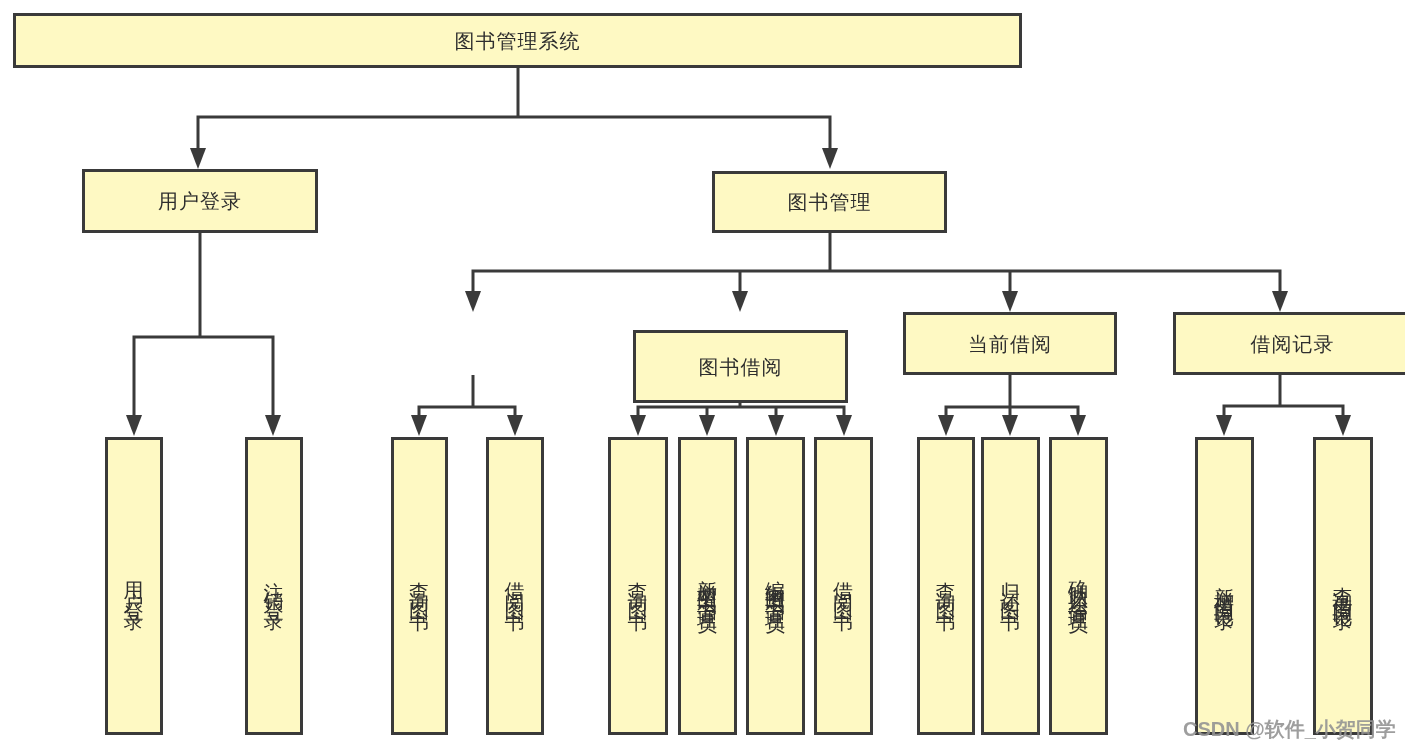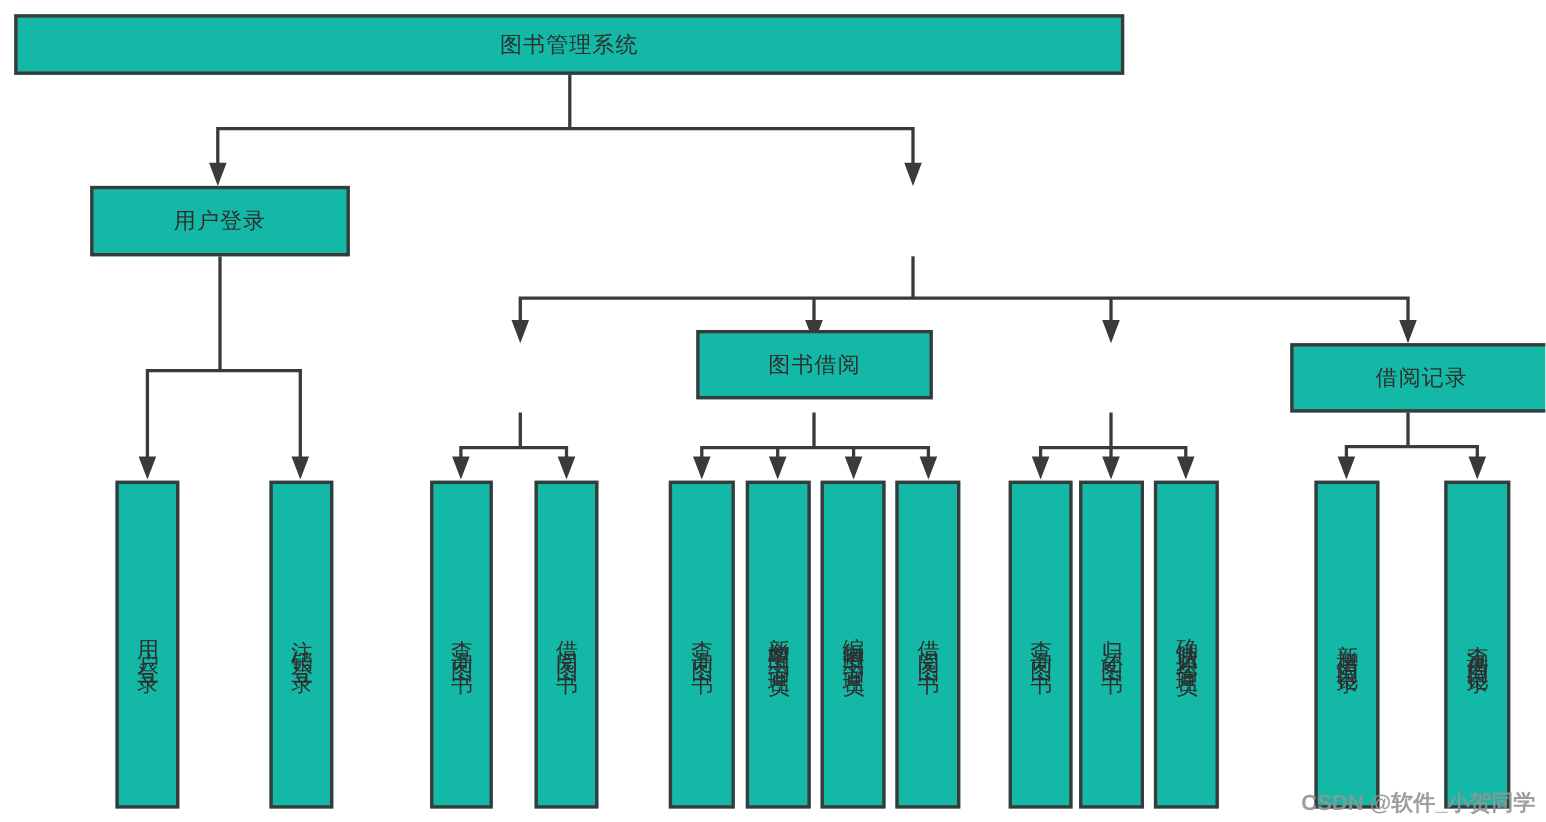--- a/index.html
+++ b/index.html
@@ -4,21 +4,21 @@
 <style>
   html,body{margin:0;padding:0;background:#fff;}
   .canvas{
     position:relative;width:1405px;height:747px;background:#ffffff;
     font-family:"Liberation Sans",sans-serif;overflow:hidden;
   }
   .wires{position:absolute;left:0;top:0;z-index:1;}
   .wires path{stroke:currentColor;stroke-width:3;fill:none;}
   .wires polygon{fill:currentColor;stroke:none;}
   .box{
-    position:absolute;box-sizing:border-box;background:#14b8a6;
+    position:absolute;box-sizing:border-box;background:#fef9c3;
     border:3px solid #3a3a3a;color:#2e2e2e;font-size:20px;
     display:flex;align-items:center;justify-content:center;
     z-index:2;line-height:1;
   }
   .hbox{letter-spacing:1px;}
   .vbox{
     top:437px;height:298px;
     writing-mode:vertical-rl;text-orientation:mixed;
     letter-spacing:10px;
   }
@@ -79,22 +79,24 @@
       <polygon points="1002,415 1018,415 1010,436"></polygon>
       <polygon points="1070,415 1086,415 1078,436"></polygon>
       <polygon points="1216,415 1232,415 1224,436"></polygon>
       <polygon points="1335,415 1351,415 1343,436"></polygon>
     </g>
   </svg>
 
   <div class="box hbox" style="left: 13px; top: 13px; width: 1009px; height: 55px; border-color: rgb(58, 58, 58); color: rgb(46, 46, 46);">图书管理系统</div>
 
   <div class="box hbox" style="left: 82px; top: 169px; width: 236px; height: 64px; border-color: rgb(58, 58, 58); color: rgb(46, 46, 46);">用户登录</div>
+  <div class="box hbox" style="left: 712px; top: 171px; width: 235px; height: 62px; border-color: rgb(58, 58, 58); color: rgb(46, 46, 46);">图书管理</div>
 
-  <div class="box hbox" style="left: 633px; top: 300px; width: 215px; height: 63px; border-color: rgb(58, 58, 58); color: rgb(46, 46, 46);">图书借阅</div>
+  <div class="box hbox" style="left: 633px; top: 330px; width: 215px; height: 73px; border-color: rgb(58, 58, 58); color: rgb(46, 46, 46);">图书借阅</div>
+  <div class="box hbox" style="left: 903px; top: 312px; width: 214px; height: 63px; border-color: rgb(58, 58, 58); color: rgb(46, 46, 46);">当前借阅</div>
   <div class="box hbox" style="left: 1173px; top: 312px; width: 239px; height: 63px; border-color: rgb(58, 58, 58); color: rgb(46, 46, 46); text-align: right;">借阅记录</div>
 
   <div class="box vbox" style="left: 105px; width: 58px; border-color: rgb(58, 58, 58); color: rgb(46, 46, 46);">用户登录</div>
   <div class="box vbox" style="left: 245px; width: 58px; border-color: rgb(58, 58, 58); color: rgb(46, 46, 46);">注销登录</div>
 
   <div class="box vbox" style="left: 391px; width: 57px; border-color: rgb(58, 58, 58); color: rgb(46, 46, 46);">查询图书</div>
   <div class="box vbox" style="left: 486px; width: 58px; border-color: rgb(58, 58, 58); color: rgb(46, 46, 46);">借阅图书</div>
 
   <div class="box vbox" style="left: 608px; width: 60px; border-color: rgb(58, 58, 58); color: rgb(46, 46, 46);">查询图书</div>
   <div class="box vbox long" style="left: 678px; width: 59px; border-color: rgb(58, 58, 58); color: rgb(46, 46, 46);">新增图书（管理员）</div>

